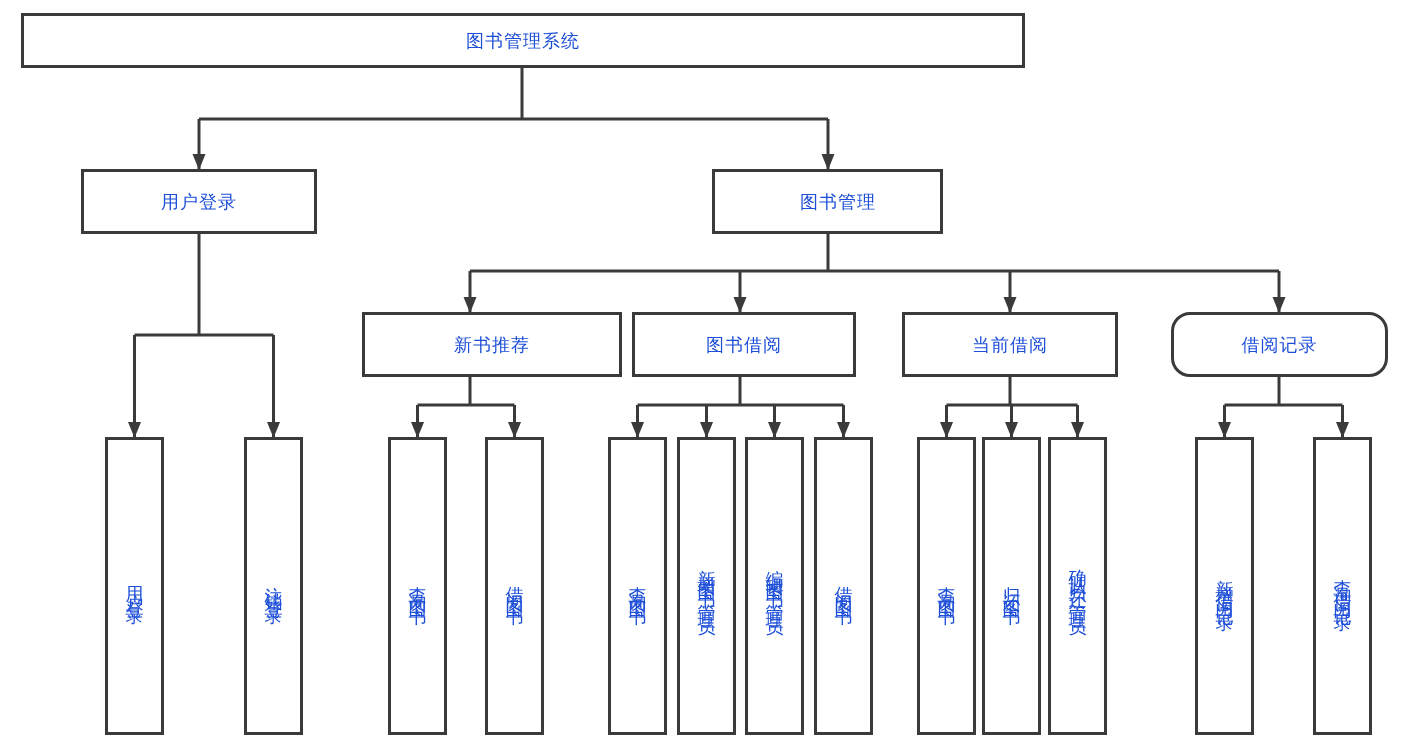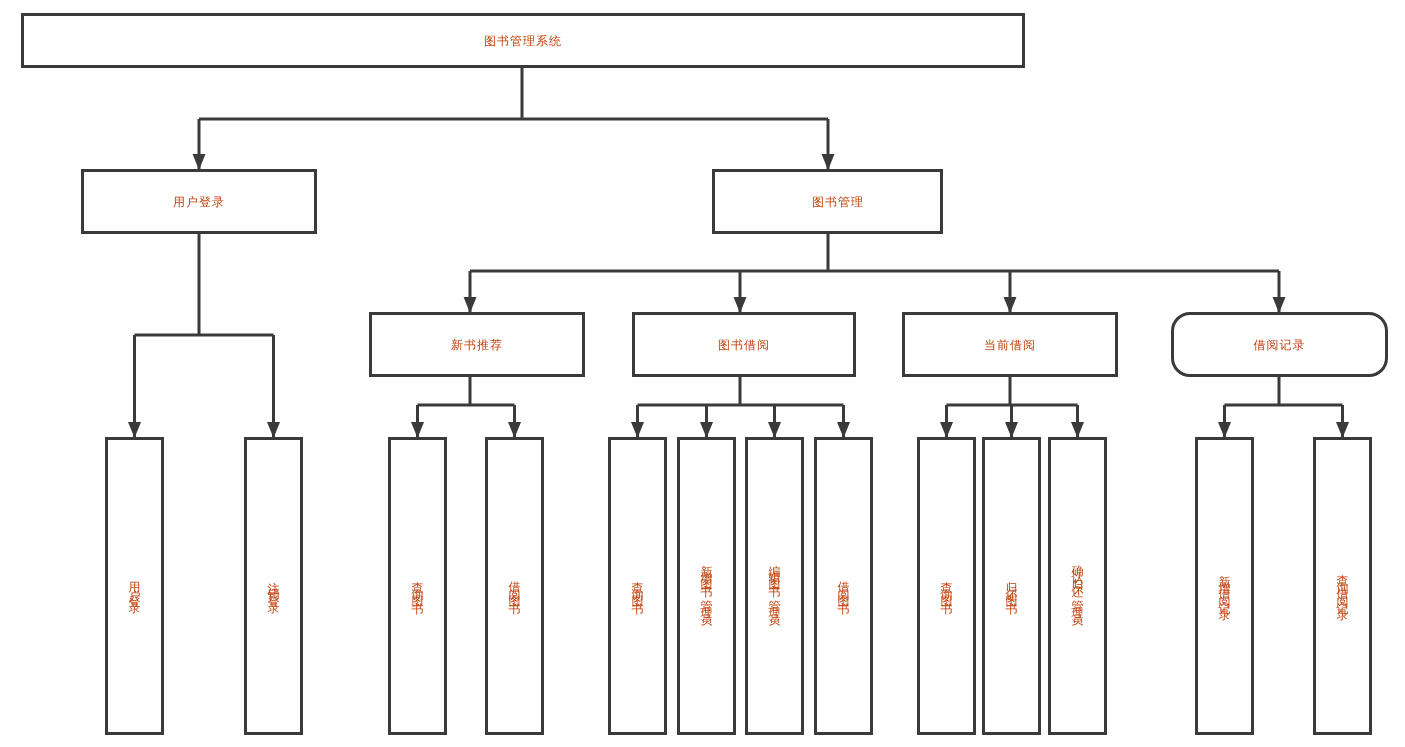--- a/index.html
+++ b/index.html
@@ -18,39 +18,39 @@
     pointer-events: none;
   }
   .box {
     position: absolute;
     box-sizing: border-box;
     background: #ffffff;
     border: 3px solid #3a3a3a;
     display: flex;
     align-items: center;
     justify-content: center;
-    color: #c2410c;
-    font-size: 12px;
+    color: #1d4ed8;
+    font-size: 18px;
     line-height: 1;
     white-space: nowrap;
   }
   .h-box { letter-spacing: 1px; }
   .v-box {
     top: 437px;
     width: 59px;
     height: 298px;
     writing-mode: vertical-rl;
     text-orientation: mixed;
     letter-spacing: 7px;
   }
   
   .n-root      { left: 21px;   top: 13px;  width: 1004px; height: 55px; }
   .n-userlogin { left: 81px;   top: 169px; width: 236px;  height: 65px; }
   .n-bookmgmt  { left: 712px;  top: 169px; width: 231px;  height: 65px; padding-left: 21px; }
-  .n-sec0      { left: 362px;  top: 312px; width: 216px;  height: 65px; margin-left: 7px; }
+  .n-sec0      { left: 362px;  top: 312px; width: 260px;  height: 65px; }
   .n-sec1      { left: 632px;  top: 312px; width: 224px;  height: 65px; }
   .n-sec2      { left: 902px;  top: 312px; width: 216px;  height: 65px; text-align: right; }
   .n-sec3      { left: 1171px; top: 312px; width: 217px;  height: 65px; border-radius: 19px; }
   
   .v-ul0 { left: 105px; }
   .v-ul1 { left: 244px; }
   .v-s0c0 { left: 388px; }
   .v-s0c1 { left: 485px; }
   .v-s1c0 { left: 608px; }
   .v-s1c1 { left: 677px; }

